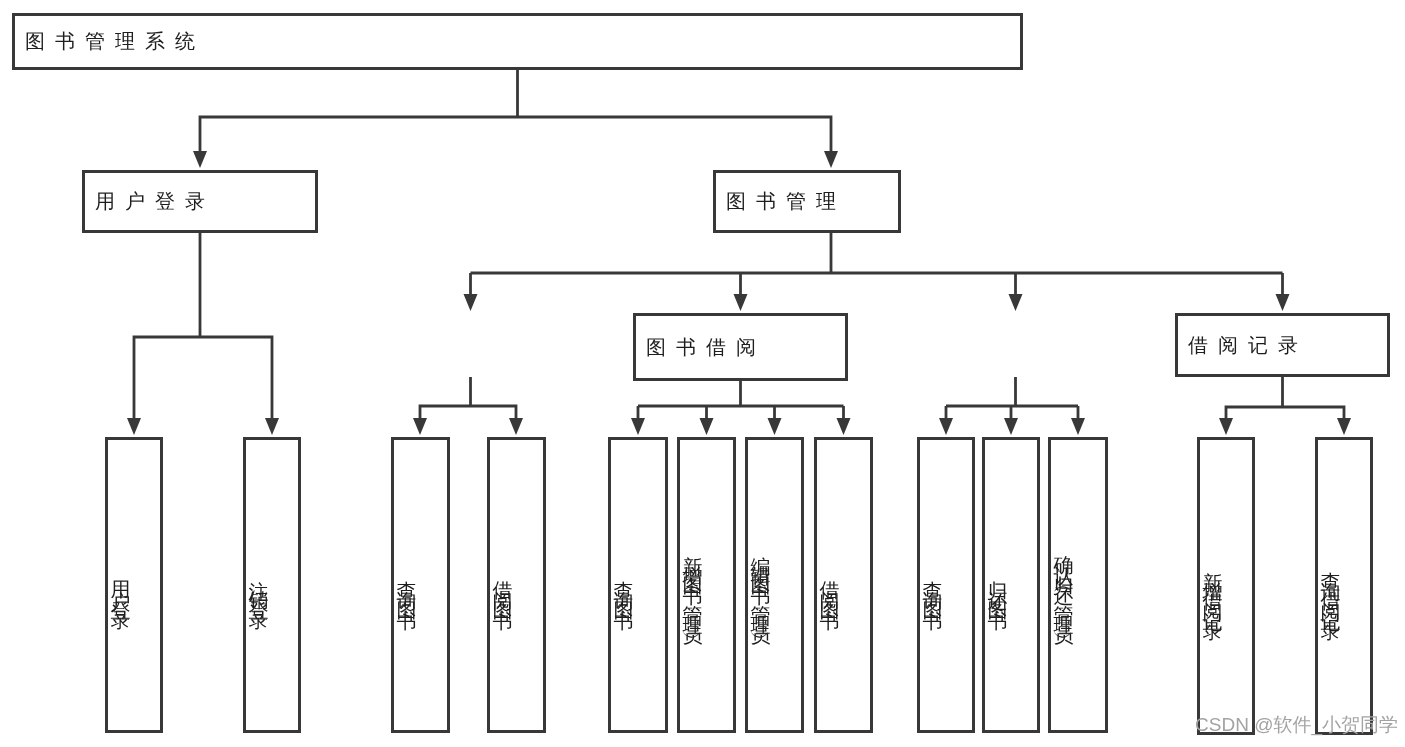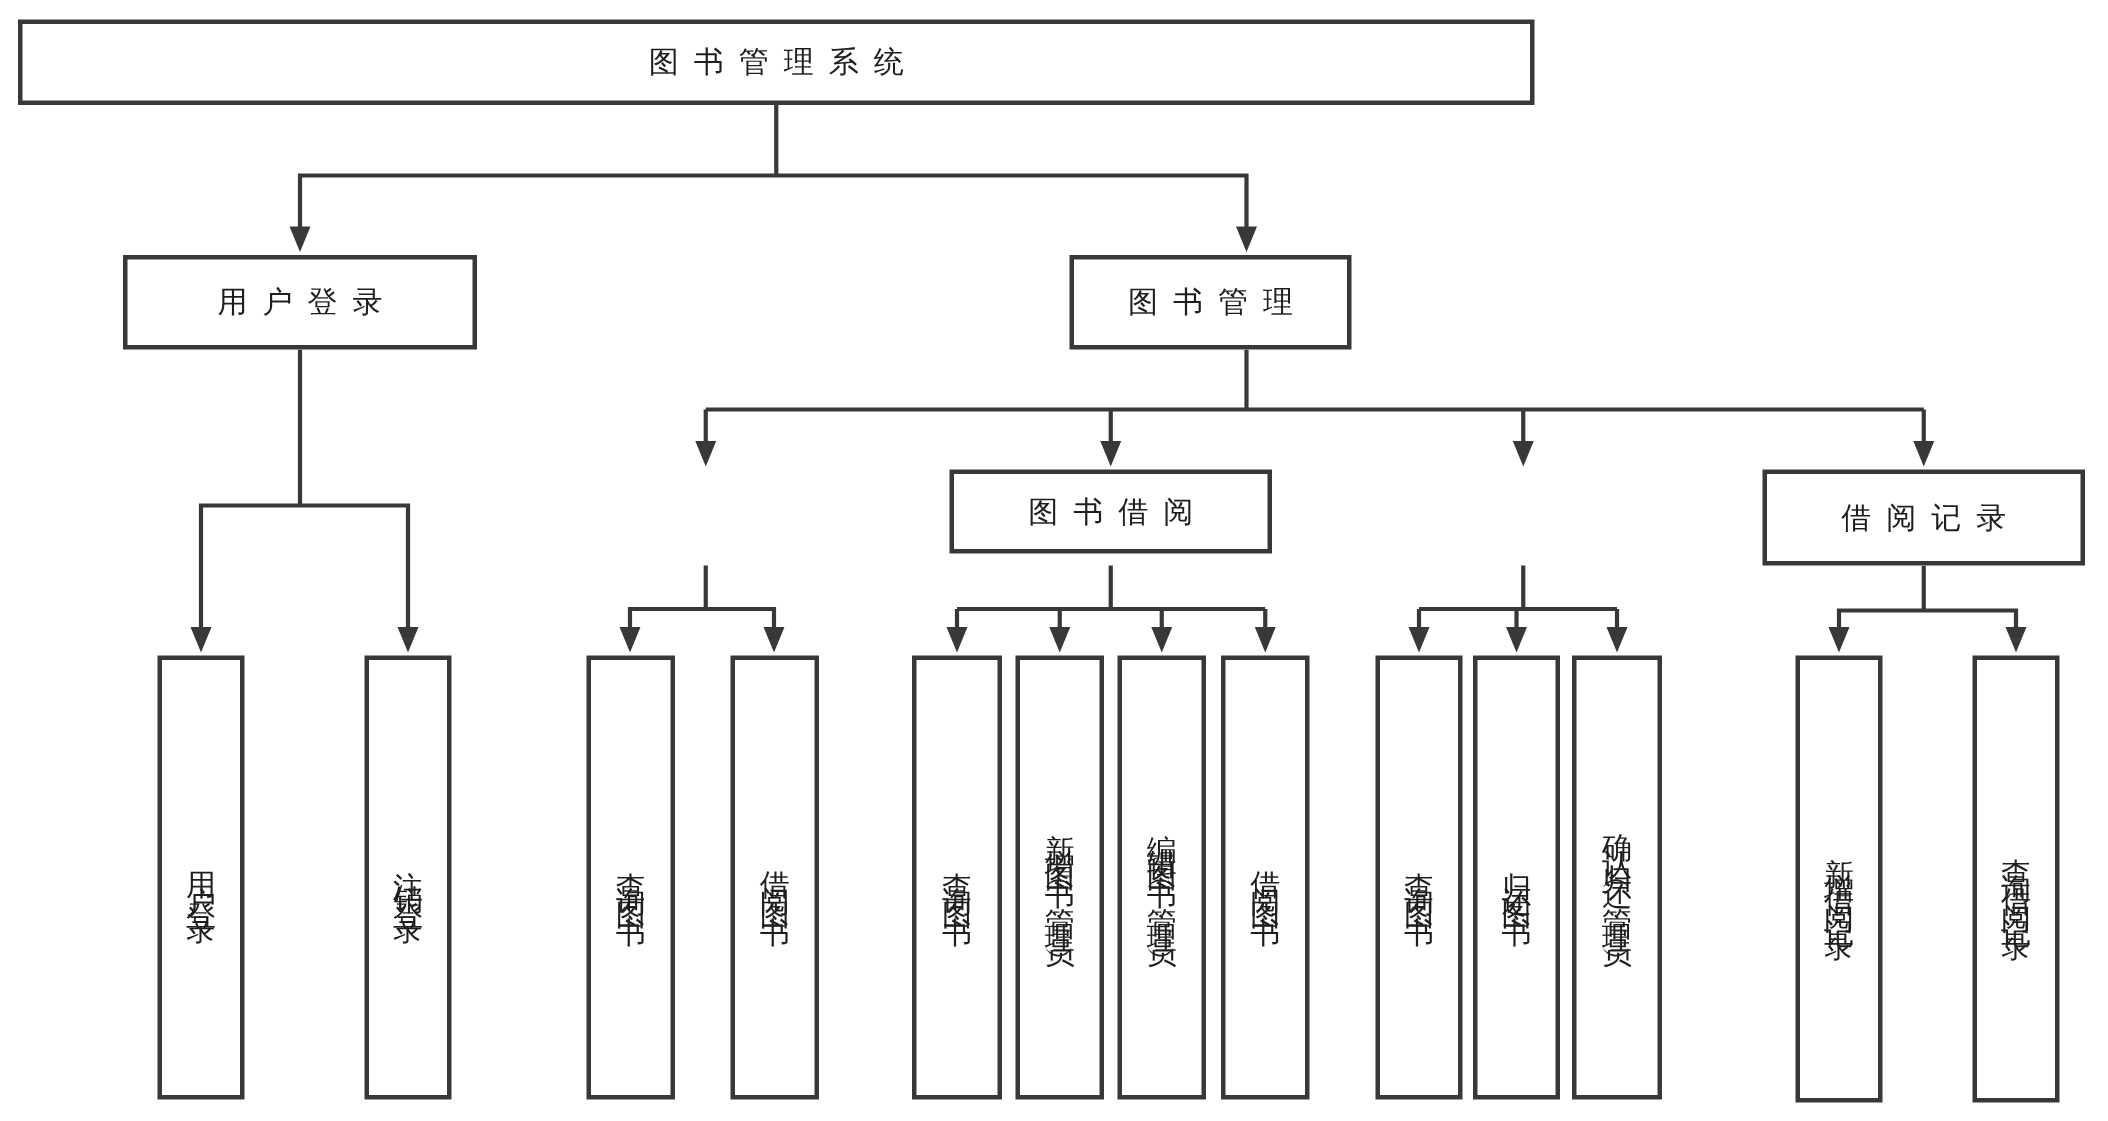--- a/index.html
+++ b/index.html
@@ -24,21 +24,21 @@
     pointer-events:none;
   }
   .connectors line,.connectors polyline{
     stroke:var(--line);stroke-width:2.8;fill:none;
   }
   .connectors polygon{fill:var(--line);stroke:none;}
   .box{
     position:absolute;box-sizing:border-box;
     background:var(--background);
     border:3px solid var(--border);
-    display:flex;align-items:center;justify-content:center;
+    display:flex;align-items:center;justify-content:flex-start;
     color:var(--text);
   }
   .box span.h{
     font-size:20px;letter-spacing:10px;text-indent:10px;
     white-space:nowrap;color:var(--text);
   }
   .box span.v{
     writing-mode:vertical-rl;text-orientation:mixed;
     font-size:20px;letter-spacing:10px;
     white-space:nowrap;color:var(--text);
@@ -112,21 +112,21 @@
     <span class="h">图书管理系统</span>
   </div>
 
   <div class="box" style="left:82px;top:170px;width:236px;height:63px">
     <span class="h">用户登录</span>
   </div>
   <div class="box" style="left:713px;top:170px;width:188px;height:63px">
     <span class="h">图书管理</span>
   </div>
 
-  <div class="box" style="left:633px;top:313px;width:215px;height:56px">
+  <div class="box" style="left:633px;top:313px;width:215px;height:68px">
     <span class="h">图书借阅</span>
   </div>
   <div class="box" style="left:1175px;top:313px;width:215px;height:64px">
     <span class="h">借阅记录</span>
   </div>
 
   <div class="box" style="left:105px;top:437px;width:58px;height:296px">
     <span class="v">用户登录</span>
   </div>
   <div class="box" style="left:243px;top:437px;width:58px;height:296px">
@@ -163,14 +163,15 @@
     <span class="v">确认归还（管理员）</span>
   </div>
 
   <div class="box" style="left:1197px;top:437px;width:58px;height:298px">
     <span class="v">新增借阅记录</span>
   </div>
   <div class="box" style="left:1315px;top:437px;width:58px;height:298px">
     <span class="v">查询借阅记录</span>
   </div>
 
+  <div class="watermark">CSDN @软件_小贺同学</div>
 
 </div>
 
 </body></html>

